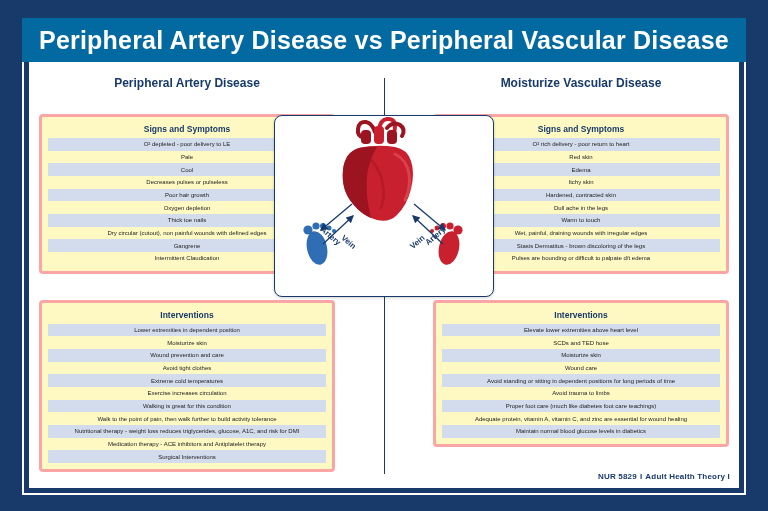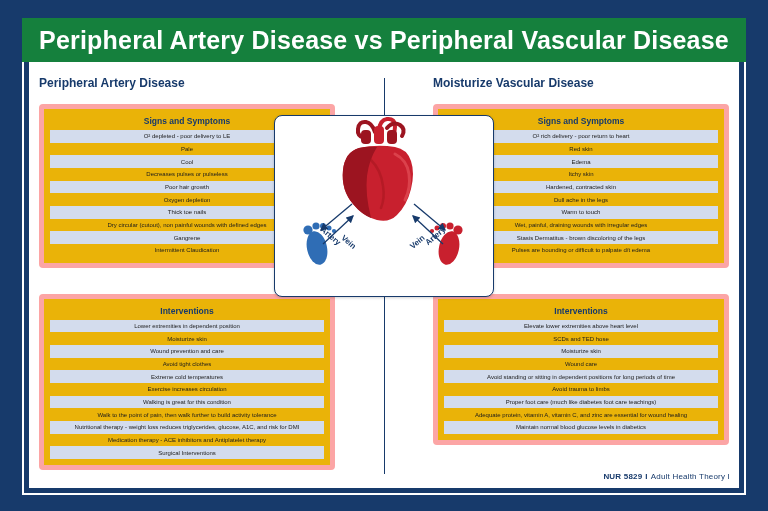--- a/index.html
+++ b/index.html
@@ -32,21 +32,21 @@
   }
   .title-band {
     position: absolute;
     left: 22px;
     top: 18px;
     right: 22px;
     height: 44px;
     display: flex;
     align-items: center;
     justify-content: center;
-    background: #15803d;
+    background: #0369a1;
     z-index: 5;
   }
   .title-band h1 {
     margin: 0;
     color: #ffffff;
     font-size: 25px;
     font-weight: bold;
     letter-spacing: 0.2px;
     white-space: nowrap;
   }
@@ -67,53 +67,53 @@
     font-size: 8px;
     font-weight: bold;
     z-index: 6;
     letter-spacing: 0.2px;
   }
   .footer .sep {
     font-weight: bold;
     padding: 0 3px;
   }
   .footer .course-name {
-    font-weight: normal;
+    font-weight: bold;
   }
 
   
   .col {
     position: absolute;
     top: 14px;
     width: 296px;
   }
   .col-left  { left: 10px; }
   .col-right { right: 10px; }
 
   .col-head {
-    text-align: left;
+    text-align: center;
     color: #173a6b;
     font-size: 12px;
     font-weight: bold;
-    margin-bottom: 14px;
+    margin-bottom: 24px;
   }
 
   .divider {
     position: absolute;
     left: 50%;
     top: 16px;
     bottom: 14px;
     width: 1px;
     background: #173a6b;
   }
 
   .card {
-    border: 5px solid #fca5a5;
+    border: 3px solid #fca5a5;
     border-radius: 4px;
-    background: #eab308;
+    background: #fef9c3;
     padding: 4px 6px 6px 6px;
     box-sizing: border-box;
     margin-bottom: 10px;
   }
   .card-title {
     text-align: center;
     color: #173a6b;
     font-size: 8.5px;
     font-weight: bold;
     padding: 3px 0 4px 0;

